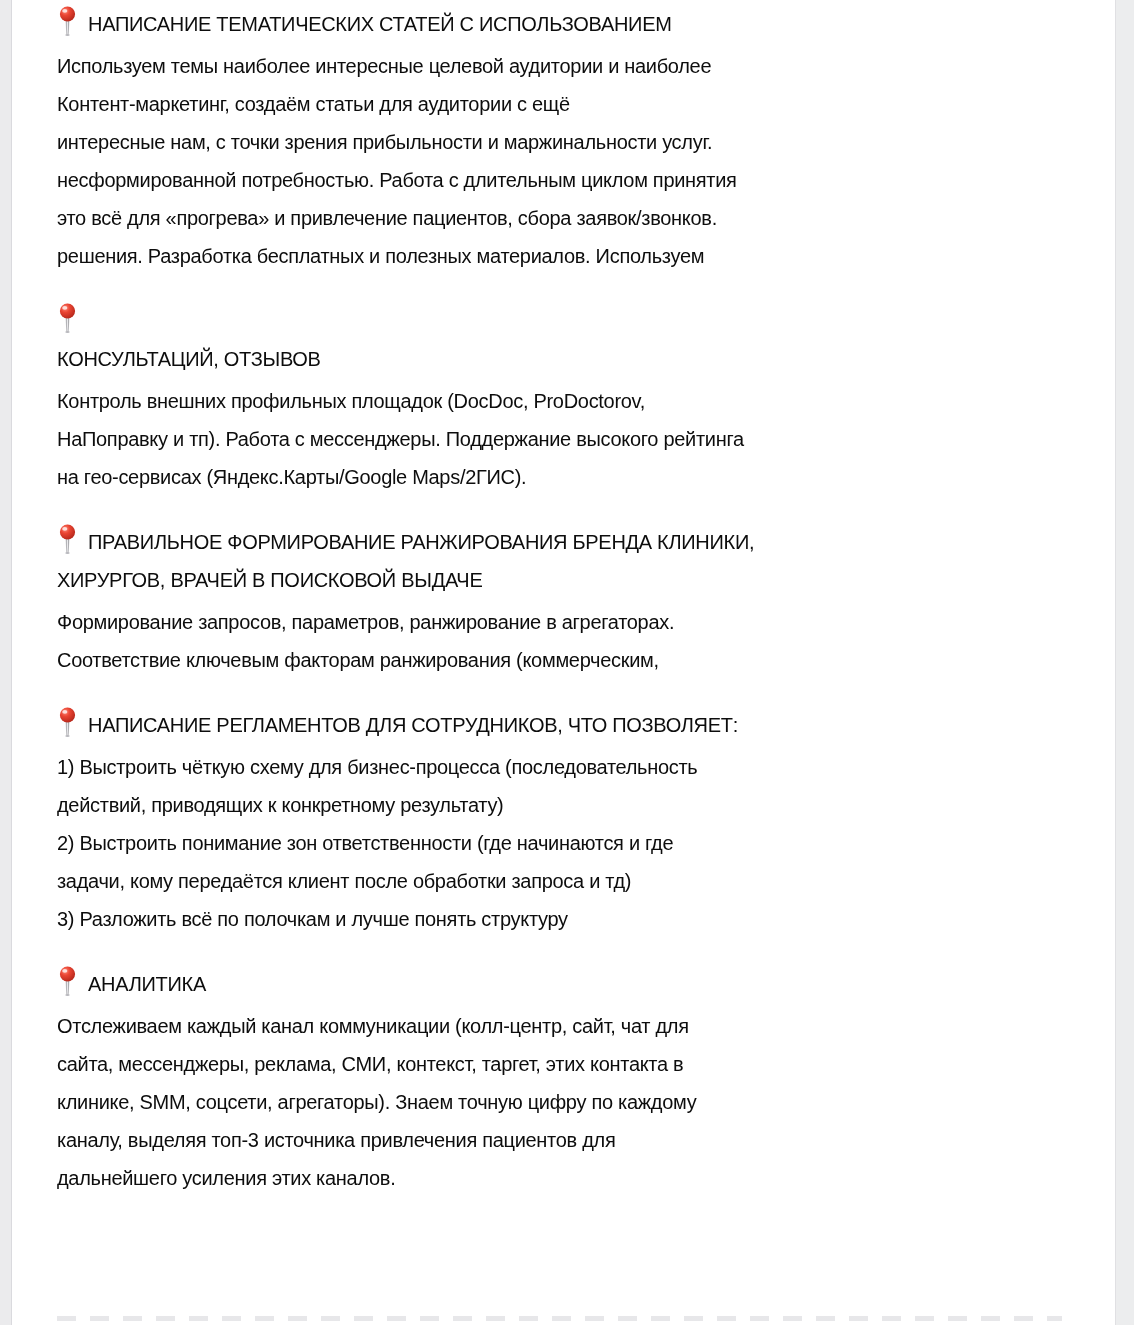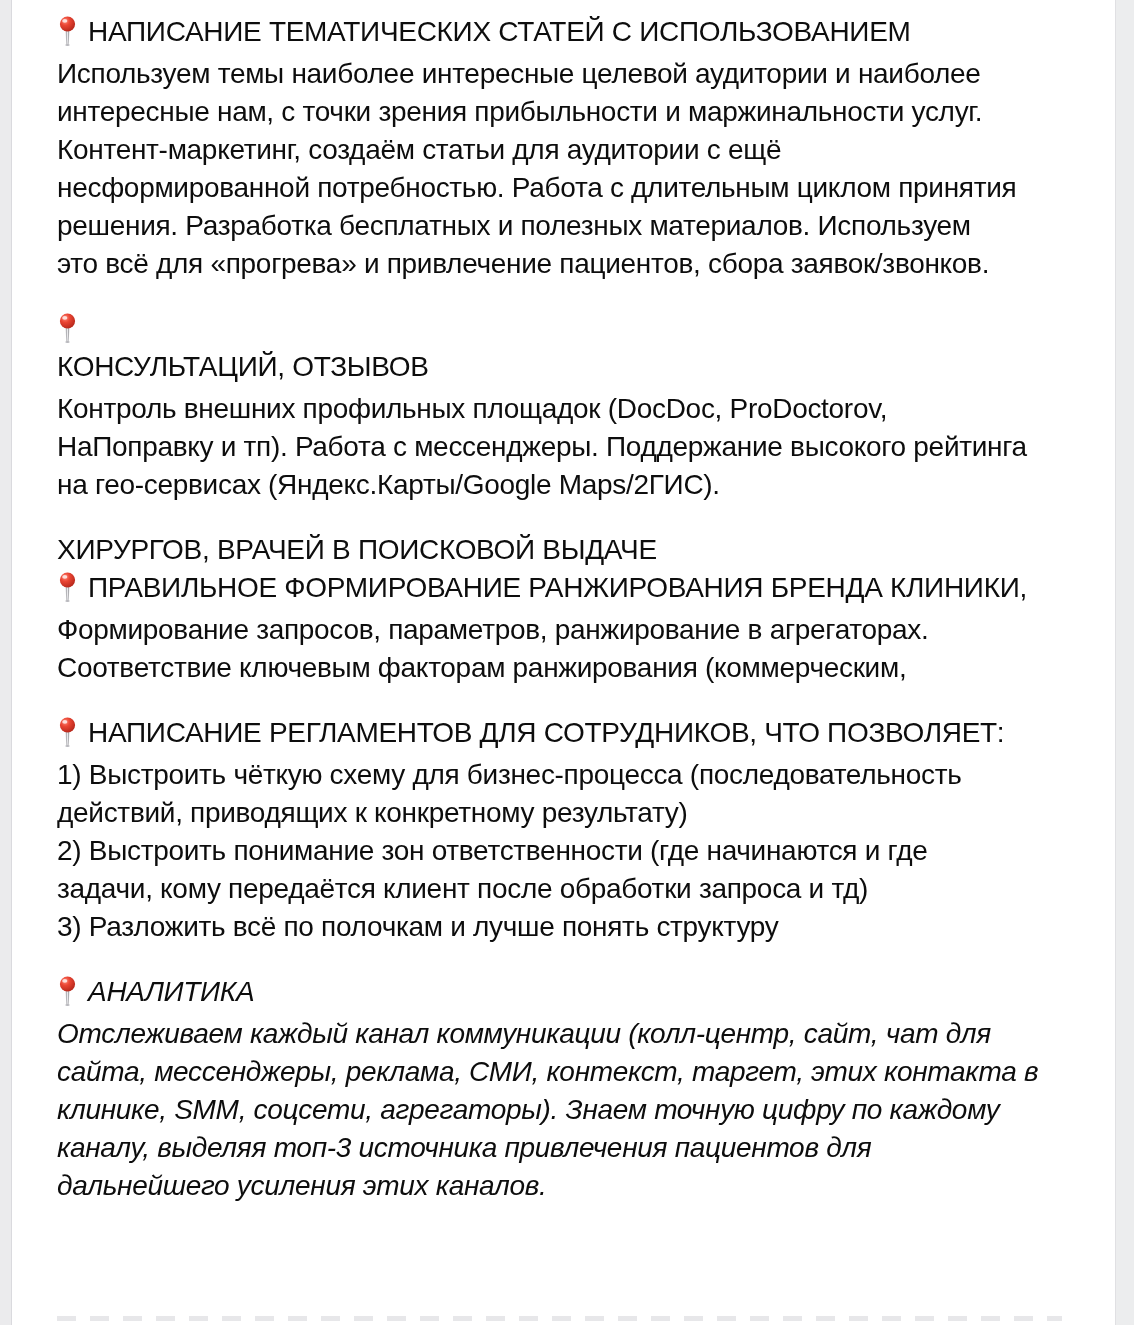--- a/index.html
+++ b/index.html
@@ -12,29 +12,29 @@
     overflow:hidden;
   }
   .gutter {
     position:absolute; top:0; bottom:0; z-index:5;
   }
   .gutter.left  { left:0;  width:11px; background:#ebebed; border-right:1px solid #dadade; }
   .gutter.right { right:0; width:18px; background:#ecedee; border-left:1px solid #e0e0e3; }
 
   .content {
     position:absolute;
-    left:57px; top:13px;
+    left:57px; top:5px;
     width:1014px;
-    font-size:28px;
+    font-size:20px;
     line-height:38px;
     letter-spacing:-0.3px;
     z-index:1;
   }
   .section { margin:0 0 27px 0; }
-  .section:last-child { margin-bottom:0;font-style:italic; }
+  .section:last-child { margin-bottom:0; }
   .heading { margin:0 0 4px 0; }
   .line { white-space:nowrap; height:38px; }
   .heading .line { font-weight:400; }
 
   .pin-icon {
     display:inline-block;
     width:21px; height:32px;
     margin-right:10px;
     vertical-align:-6px;
   }
@@ -60,49 +60,49 @@
     <section class="section">
       <div class="heading">
         <div class="line"><svg class="pin-icon" viewBox="0 0 21 32">
             <path d="M9 15 L12 15 L11.2 29.5 L9.8 29.5 Z" fill="url(#pinNeedle)" stroke="#7c7c82" stroke-width="0.4"></path>
             <ellipse cx="10.5" cy="30" rx="2.2" ry="0.9" fill="#b9b9be"></ellipse>
             <circle cx="10.5" cy="9" r="7.6" fill="url(#pinBall)"></circle>
             <ellipse cx="7.8" cy="5.9" rx="2.6" ry="1.8" fill="#ffffff" opacity="0.75"></ellipse>
           </svg><span>НАПИСАНИЕ ТЕМАТИЧЕСКИХ СТАТЕЙ С ИСПОЛЬЗОВАНИЕМ</span></div>
       </div>
       <div class="line">Используем темы наиболее интересные целевой аудитории и наиболее</div>
+      <div class="line">Контент-маркетинг, создаём статьи для аудитории с ещё</div>
       <div class="line">интересные нам, с точки зрения прибыльности и маржинальности услуг.</div>
-      <div class="line">Контент-маркетинг, создаём статьи для аудитории с ещё</div>
       <div class="line">несформированной потребностью. Работа с длительным циклом принятия</div>
+      <div class="line">это всё для «прогрева» и привлечение пациентов, сбора заявок/звонков.</div>
       <div class="line">решения. Разработка бесплатных и полезных материалов. Используем</div>
-      <div class="line">это всё для «прогрева» и привлечение пациентов, сбора заявок/звонков.</div>
     </section>
     <section class="section">
       <div class="heading">
         <div class="line"><svg class="pin-icon" viewBox="0 0 21 32">
             <path d="M9 15 L12 15 L11.2 29.5 L9.8 29.5 Z" fill="url(#pinNeedle)" stroke="#7c7c82" stroke-width="0.4"></path>
             <ellipse cx="10.5" cy="30" rx="2.2" ry="0.9" fill="#b9b9be"></ellipse>
             <circle cx="10.5" cy="9" r="7.6" fill="url(#pinBall)"></circle>
             <ellipse cx="7.8" cy="5.9" rx="2.6" ry="1.8" fill="#ffffff" opacity="0.75"></ellipse>
           </svg></div>
         <div class="line">КОНСУЛЬТАЦИЙ, ОТЗЫВОВ</div>
       </div>
       <div class="line">Контроль внешних профильных площадок (DocDoc, ProDoctorov,</div>
       <div class="line">НаПоправку и тп). Работа с мессенджеры. Поддержание высокого рейтинга</div>
       <div class="line">на гео-сервисах (Яндекс.Карты/Google Maps/2ГИС).</div>
     </section>
     <section class="section">
       <div class="heading">
-        <div class="line">ХИРУРГОВ, ВРАЧЕЙ В ПОИСКОВОЙ ВЫДАЧЕ</div>
         <div class="line"><svg class="pin-icon" viewBox="0 0 21 32">
             <path d="M9 15 L12 15 L11.2 29.5 L9.8 29.5 Z" fill="url(#pinNeedle)" stroke="#7c7c82" stroke-width="0.4"></path>
             <ellipse cx="10.5" cy="30" rx="2.2" ry="0.9" fill="#b9b9be"></ellipse>
             <circle cx="10.5" cy="9" r="7.6" fill="url(#pinBall)"></circle>
             <ellipse cx="7.8" cy="5.9" rx="2.6" ry="1.8" fill="#ffffff" opacity="0.75"></ellipse>
           </svg><span>ПРАВИЛЬНОЕ ФОРМИРОВАНИЕ РАНЖИРОВАНИЯ БРЕНДА КЛИНИКИ,</span></div>
+        <div class="line">ХИРУРГОВ, ВРАЧЕЙ В ПОИСКОВОЙ ВЫДАЧЕ</div>
       </div>
       <div class="line">Формирование запросов, параметров, ранжирование в агрегаторах.</div>
       <div class="line">Соответствие ключевым факторам ранжирования (коммерческим,</div>
     </section>
     <section class="section">
       <div class="heading">
         <div class="line"><svg class="pin-icon" viewBox="0 0 21 32">
             <path d="M9 15 L12 15 L11.2 29.5 L9.8 29.5 Z" fill="url(#pinNeedle)" stroke="#7c7c82" stroke-width="0.4"></path>
             <ellipse cx="10.5" cy="30" rx="2.2" ry="0.9" fill="#b9b9be"></ellipse>
             <circle cx="10.5" cy="9" r="7.6" fill="url(#pinBall)"></circle>

